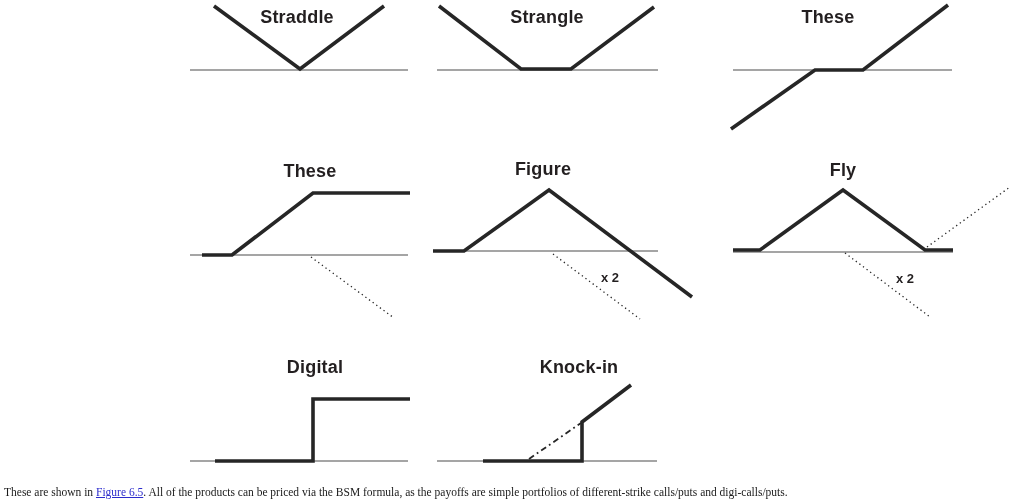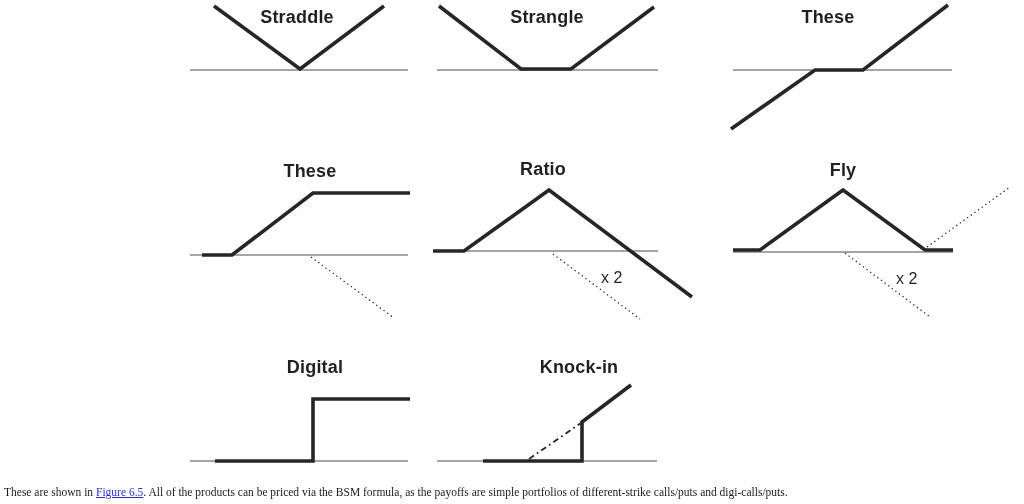--- a/index.html
+++ b/index.html
@@ -52,22 +52,22 @@
     font-weight: 700;
     font-size: 18px;
     line-height: 21px;
     letter-spacing: 0.2px;
     color: var(--label, #231f20);
     white-space: nowrap;
   }
   .mult-label {
     position: absolute;
     font-family: "Liberation Sans", sans-serif;
-    font-weight: 400;
-    font-size: 16px;
+    font-weight: 700;
+    font-size: 13px;
     line-height: 18px;
     color: var(--label, #231f20);
     white-space: nowrap;
   }
   .caption, .bodytext {
     position: absolute;
     left: 4px;
     font-family: "Liberation Serif", serif;
     font-size: 11.5px;
     line-height: 14px;
@@ -114,21 +114,21 @@
       <polyline points="215,461 313,461 313,399 410,399" class="payoff"></polyline>
       <polyline points="437,461 657,461" class="axis"></polyline>
       <polyline points="529,459 581,423" class="dashdot"></polyline>
       <polyline points="483,461 582,461 582,422 631,385" class="payoff"></polyline>
     </svg>
 
   <div class="panel-label" style="left:297px;top:7px">Straddle</div>
   <div class="panel-label" style="left:547px;top:7px">Strangle</div>
   <div class="panel-label" style="left:828px;top:7px">These</div>
   <div class="panel-label" style="left:310px;top:161px">These</div>
-  <div class="panel-label" style="left:543px;top:159px">Ratio</div>
+  <div class="panel-label" style="left:543px;top:159px">Figure</div>
   <div class="panel-label" style="left:843px;top:160px">Fly</div>
   <div class="panel-label" style="left:315px;top:357px">Digital</div>
   <div class="panel-label" style="left:579px;top:357px">Knock-in</div>
 
   <div class="mult-label" style="left:601px;top:269px">x 2</div>
   <div class="mult-label" style="left:896px;top:270px">x 2</div>
 
 
   <div class="bodytext"><span>These are shown in </span><a class="body-link">Figure 6.5</a><span>. All of the products can be priced via the BSM formula, as the payoffs are simple portfolios of different-strike calls/puts and digi-calls/puts.</span></div>
 

